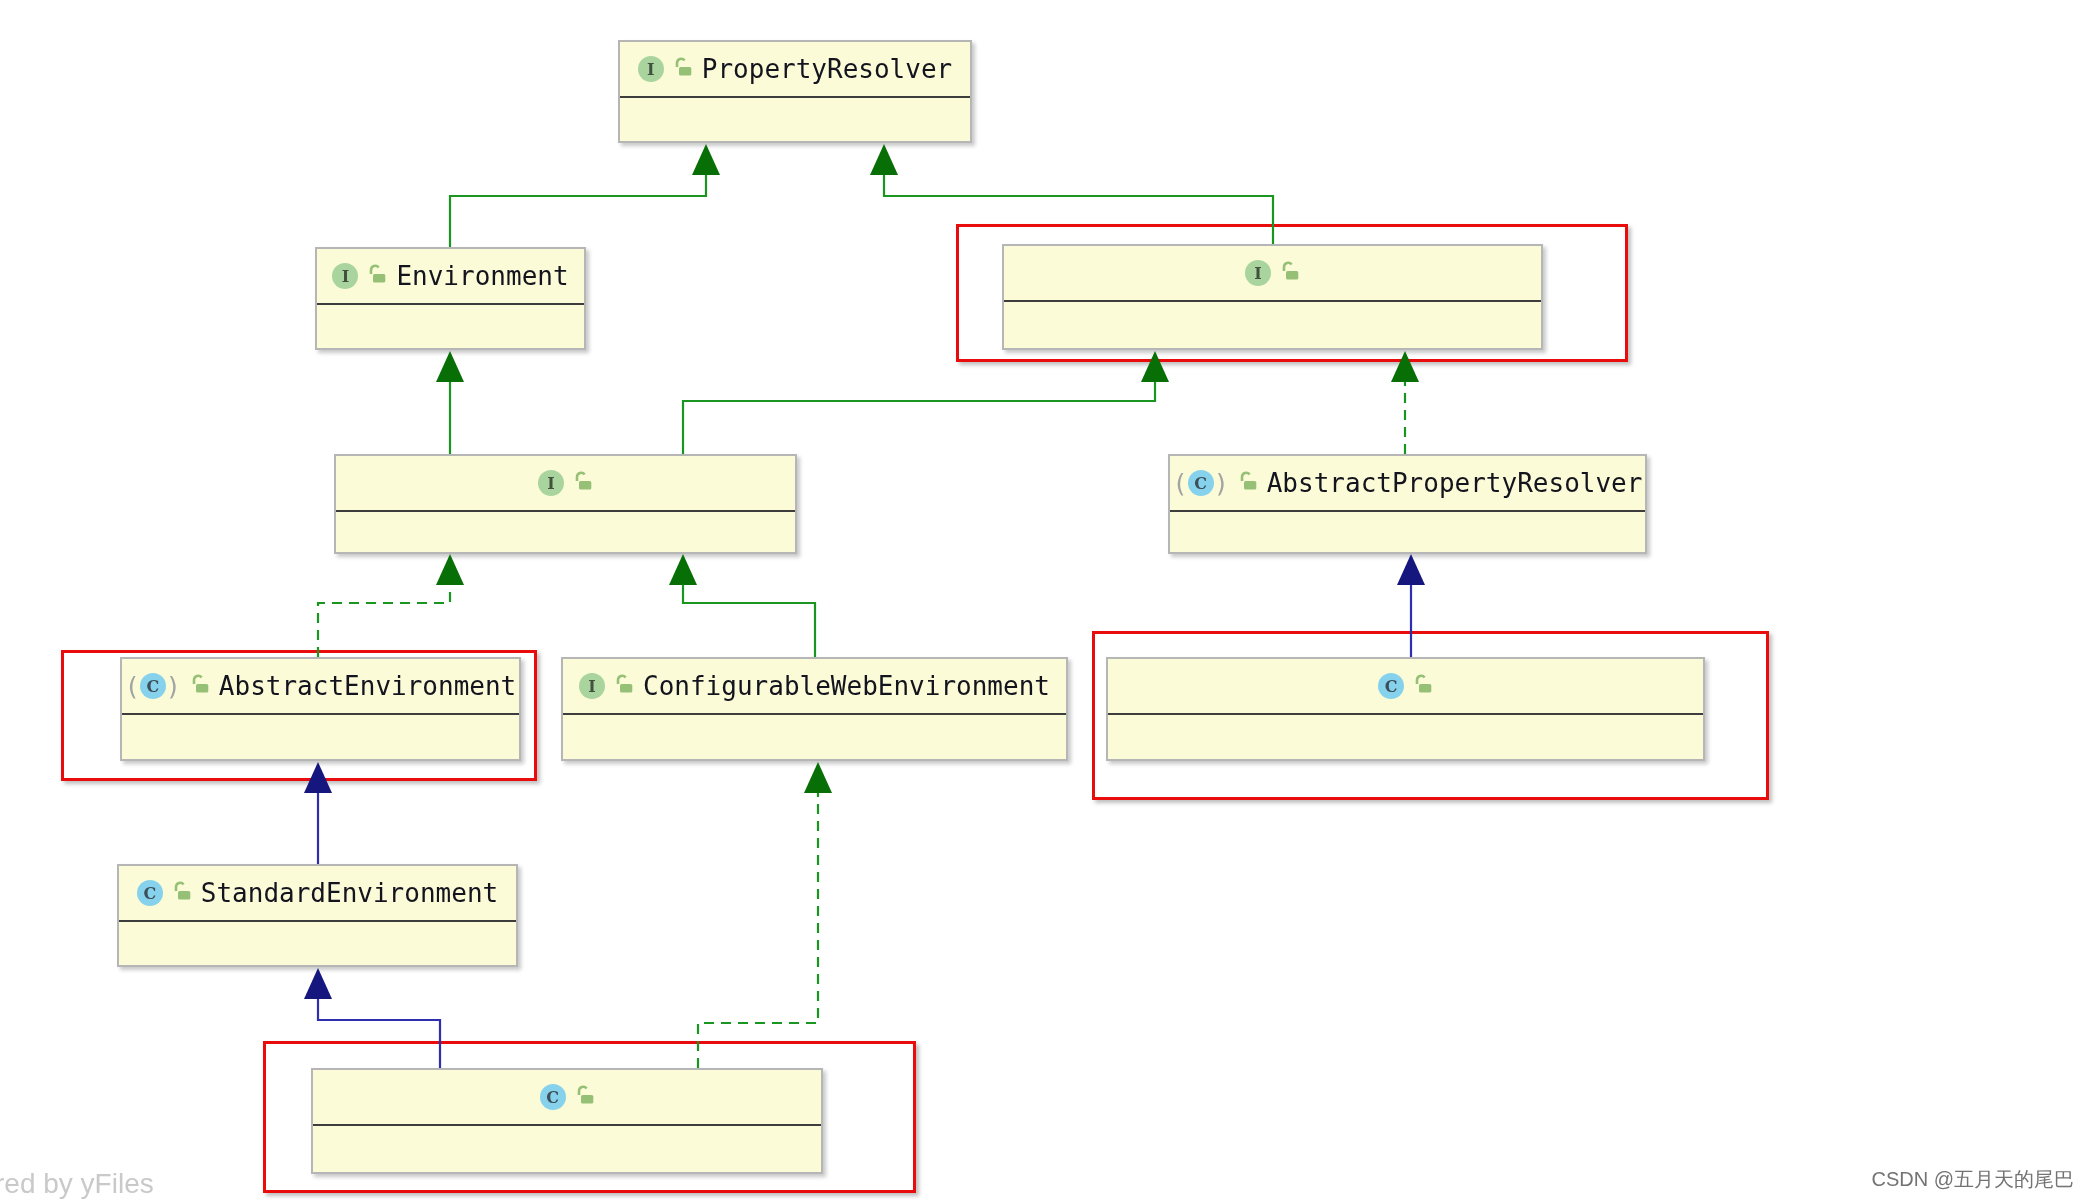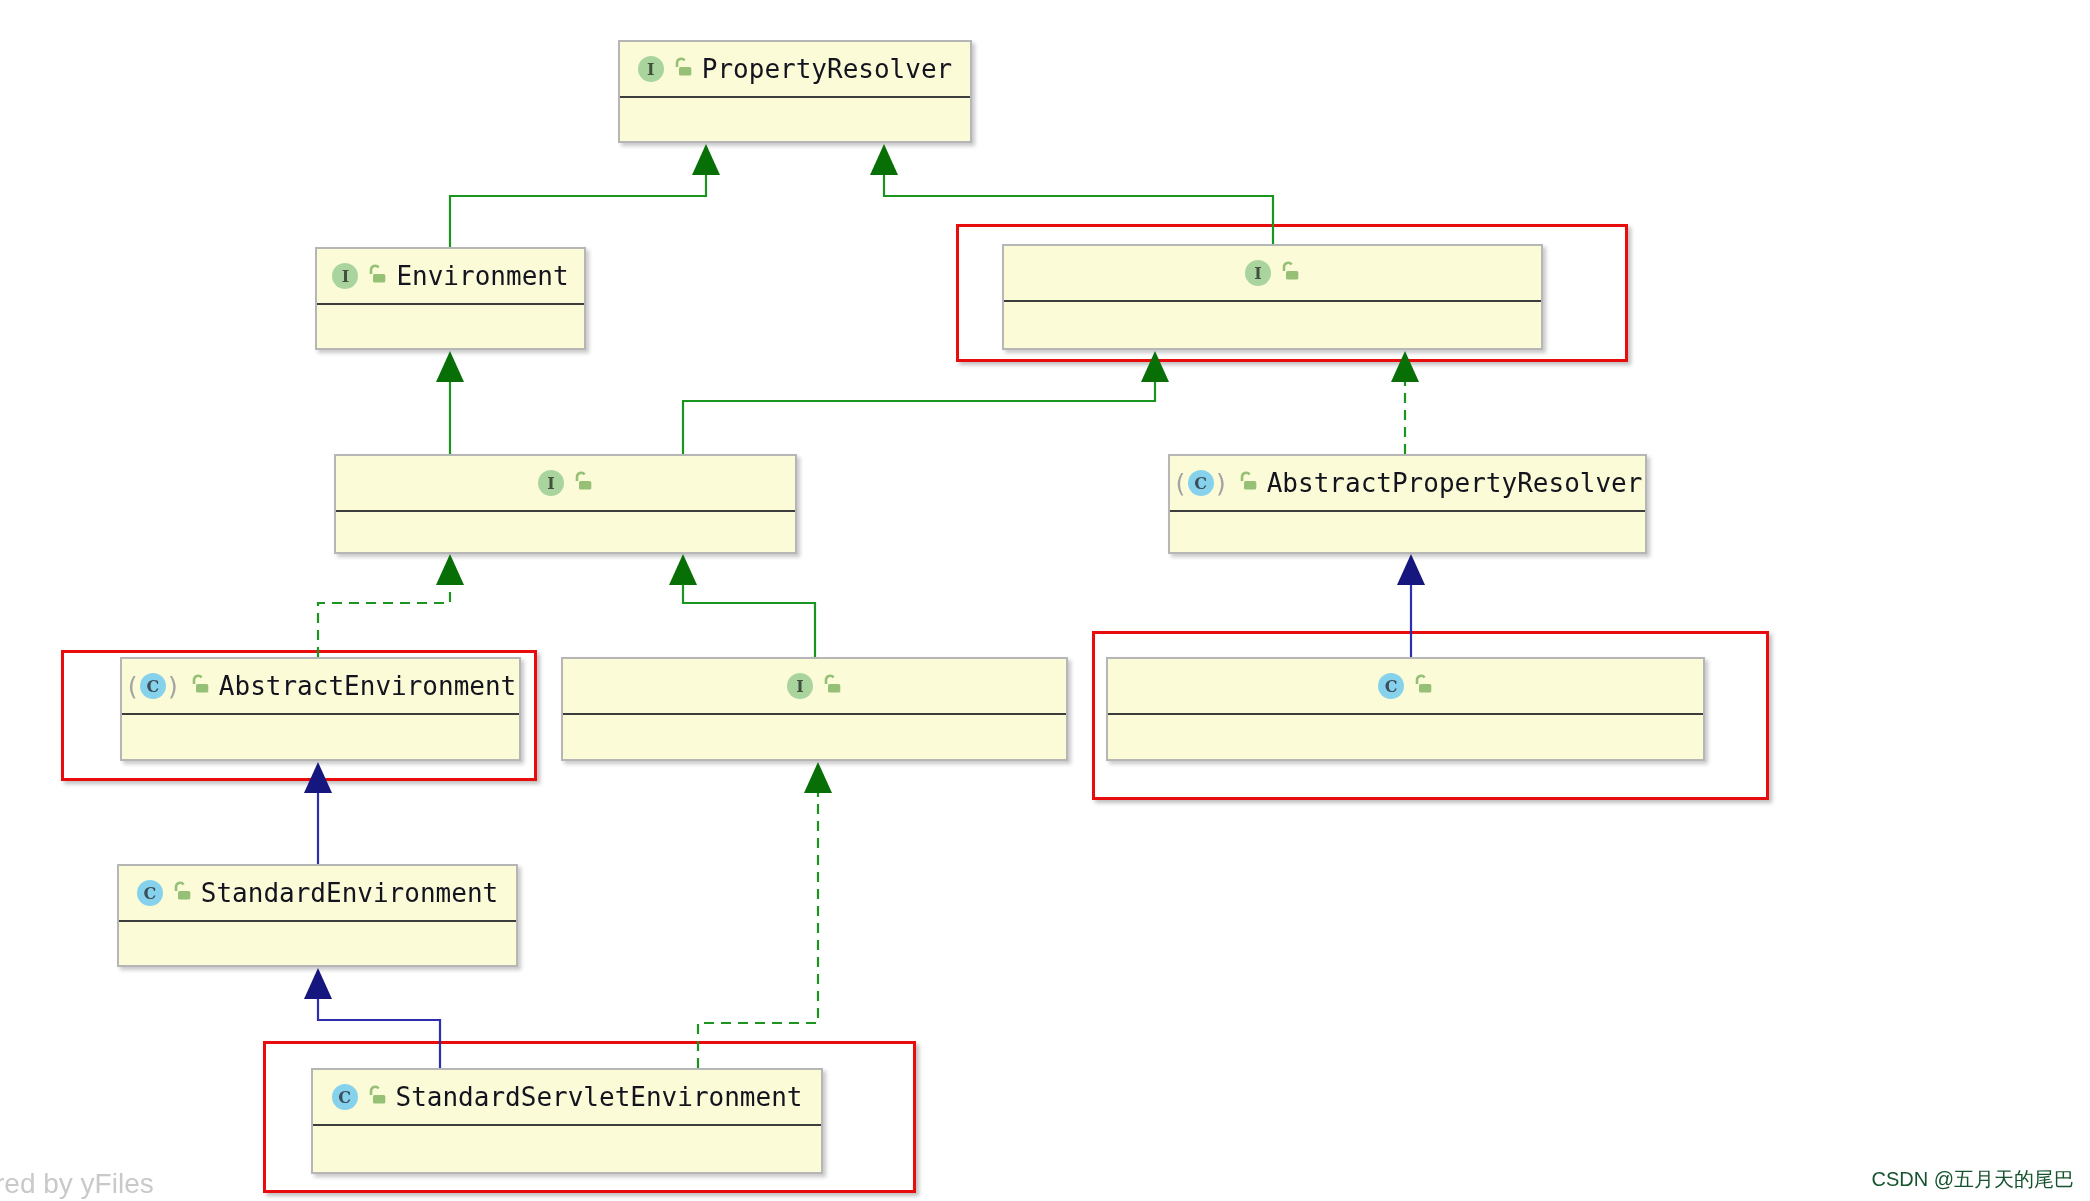--- a/index.html
+++ b/index.html
@@ -23,21 +23,21 @@
   .lock{display:inline-flex;transform:translateY(-2px);}
   
   .hl-rect{position:absolute;box-sizing:border-box;border:3px solid var(--hl-red,#e80c0c);
            box-shadow:3px 3px 4px rgba(0,0,0,.25);background:transparent;}
   
   #edges{position:absolute;left:0;top:0;pointer-events:none;}
   
   .wm-left{position:absolute;left:-5px;top:1168px;font:400 28px "Liberation Sans",sans-serif;
            color:var(--wm-gray,#c9c9c9);white-space:nowrap;}
   .wm-right{position:absolute;right:16px;top:1166px;font:400 20px "Liberation Sans",sans-serif;
-            color:#14532d;text-shadow:1px 1px 0 rgba(255,255,255,.95);white-space:nowrap;}
+            color:#737373;text-shadow:1px 1px 0 rgba(255,255,255,.95);white-space:nowrap;}
 </style>
 </head>
 <body>
 
 <div class="canvas">
   <div id="nodes-layer">
       <div class="uml-node" style="left: 618px; top: 40px; width: 354px; height: 103px;">
         <div class="uml-header">
           <span class="type-icon">
             <span class="circle iface">I</span>
@@ -133,20 +133,21 @@
         <div class="uml-header">
           <span class="type-icon">
             <span class="circle iface">I</span>
           </span>
           <span class="lock">
             <svg width="20" height="20" viewBox="0 0 20 20">
               <path d="M4 10 V6 a4.2 4.2 0 0 1 7.6 -2.5" fill="none" stroke="#97c077" stroke-width="2.6"></path>
               <rect x="6" y="10" width="12.3" height="8.6" rx="1.6" fill="#97c077"></rect>
             </svg>
           </span>
+          <span>ConfigurableWebEnvironment</span>
         </div>
         <div class="uml-body"></div>
       </div>
       <div class="uml-node" style="left: 1106px; top: 657px; width: 599px; height: 104px;">
         <div class="uml-header">
           <span class="type-icon">
             <span class="circle cls">C</span>
           </span>
           <span class="lock">
             <svg width="20" height="20" viewBox="0 0 20 20">
@@ -176,21 +177,20 @@
         <div class="uml-header">
           <span class="type-icon">
             <span class="circle cls">C</span>
           </span>
           <span class="lock">
             <svg width="20" height="20" viewBox="0 0 20 20">
               <path d="M4 10 V6 a4.2 4.2 0 0 1 7.6 -2.5" fill="none" stroke="#97c077" stroke-width="2.6"></path>
               <rect x="6" y="10" width="12.3" height="8.6" rx="1.6" fill="#97c077"></rect>
             </svg>
           </span>
-          <span>StandardServletEnvironment</span>
         </div>
         <div class="uml-body"></div>
       </div>
     </div>
   <div id="hl-layer">
       <div class="hl-rect" style="left: 956px; top: 224px; width: 672px; height: 138px;"></div>
       <div class="hl-rect" style="left: 61px; top: 650px; width: 476px; height: 131px;"></div>
       <div class="hl-rect" style="left: 1092px; top: 631px; width: 677px; height: 169px;"></div>
       <div class="hl-rect" style="left: 263px; top: 1041px; width: 653px; height: 152px;"></div>
     </div>

